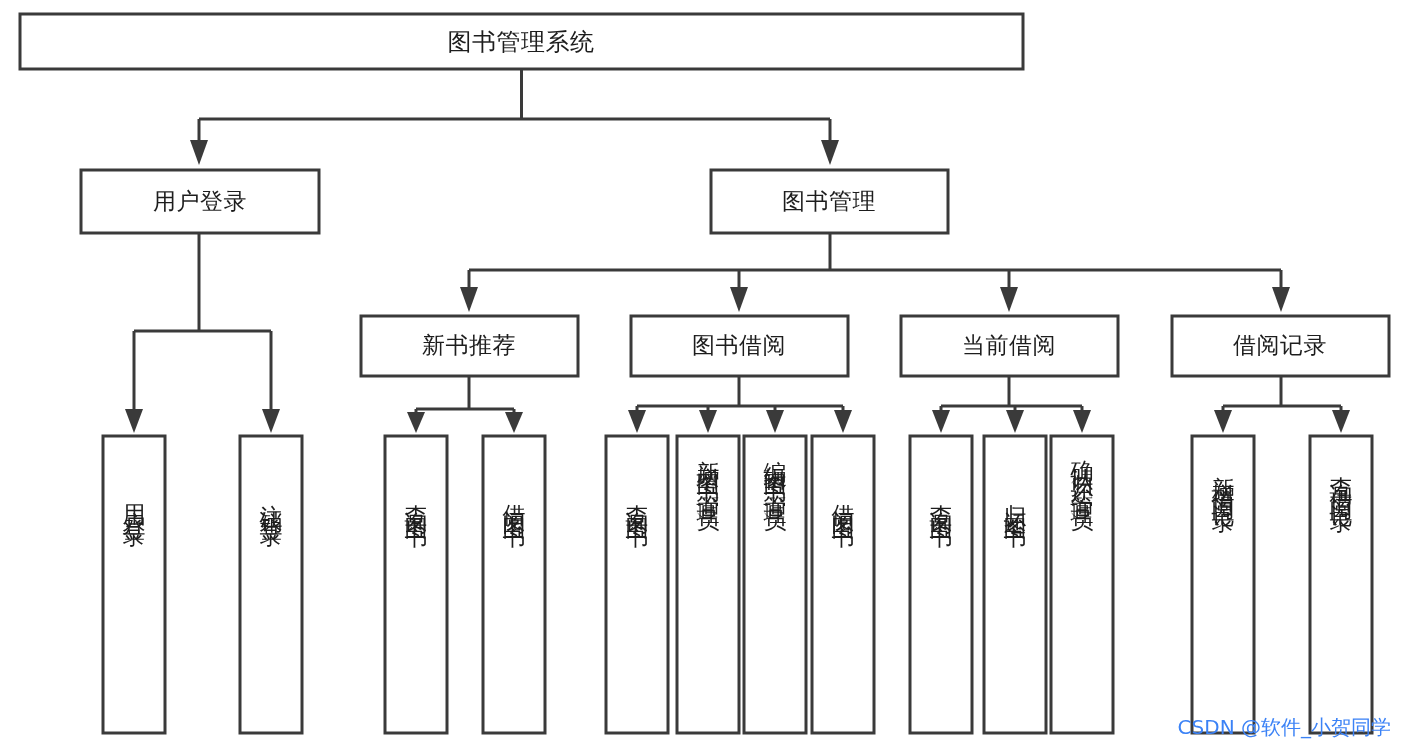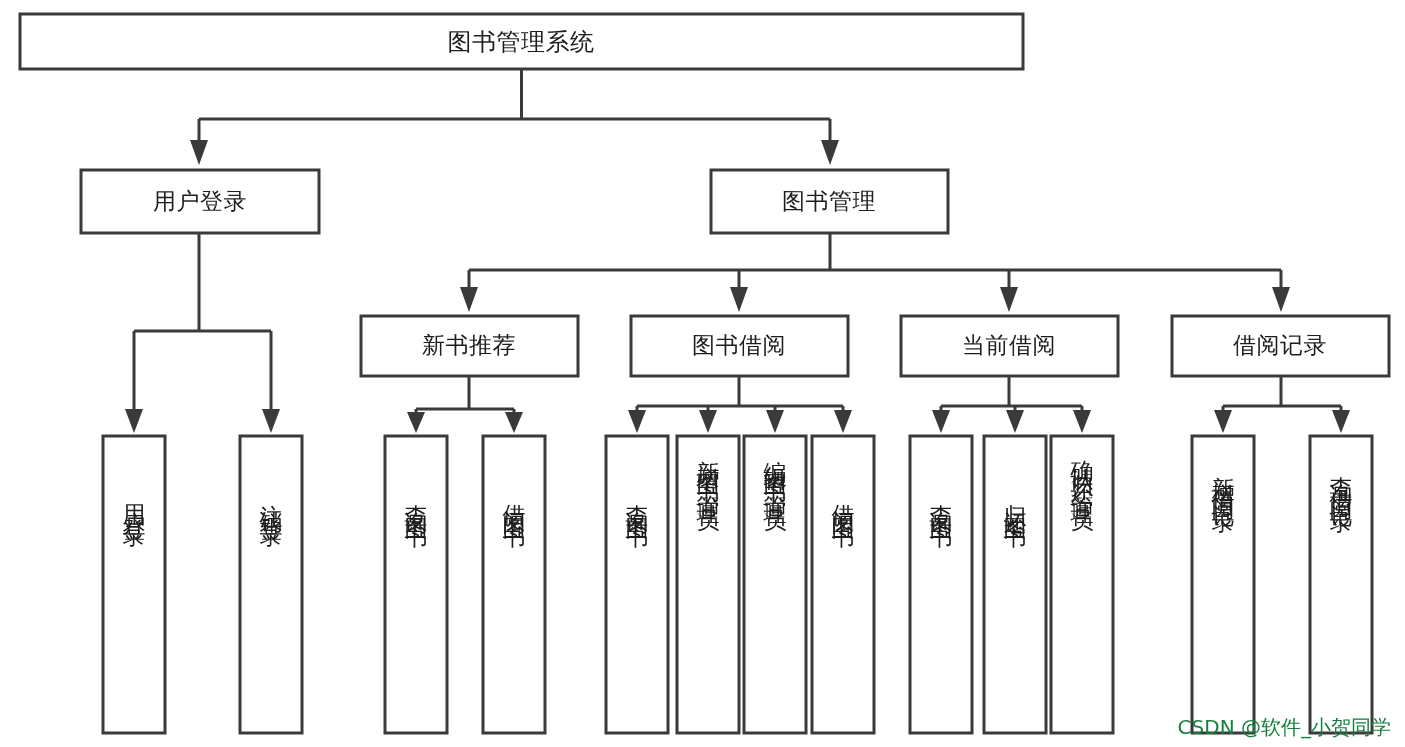--- a/index.html
+++ b/index.html
@@ -73,21 +73,21 @@
     color: #1d1d1d;
     letter-spacing: 7px;
     white-space: nowrap;
   }
   .watermark {
     position: absolute;
     right: 14px;
     bottom: 6px;
     font-family: "DejaVu Sans", "Liberation Sans", sans-serif;
     font-size: 20px;
-    color: #15803d;
+    color: #3b82f6;
     white-space: nowrap;
     pointer-events: none;
   }
 </style>
 </head>
 <body>
 
 <div id="diagram-root">
 
   <svg class="diagram-canvas" viewBox="0 0 1405 747" xmlns="http://www.w3.org/2000/svg">

